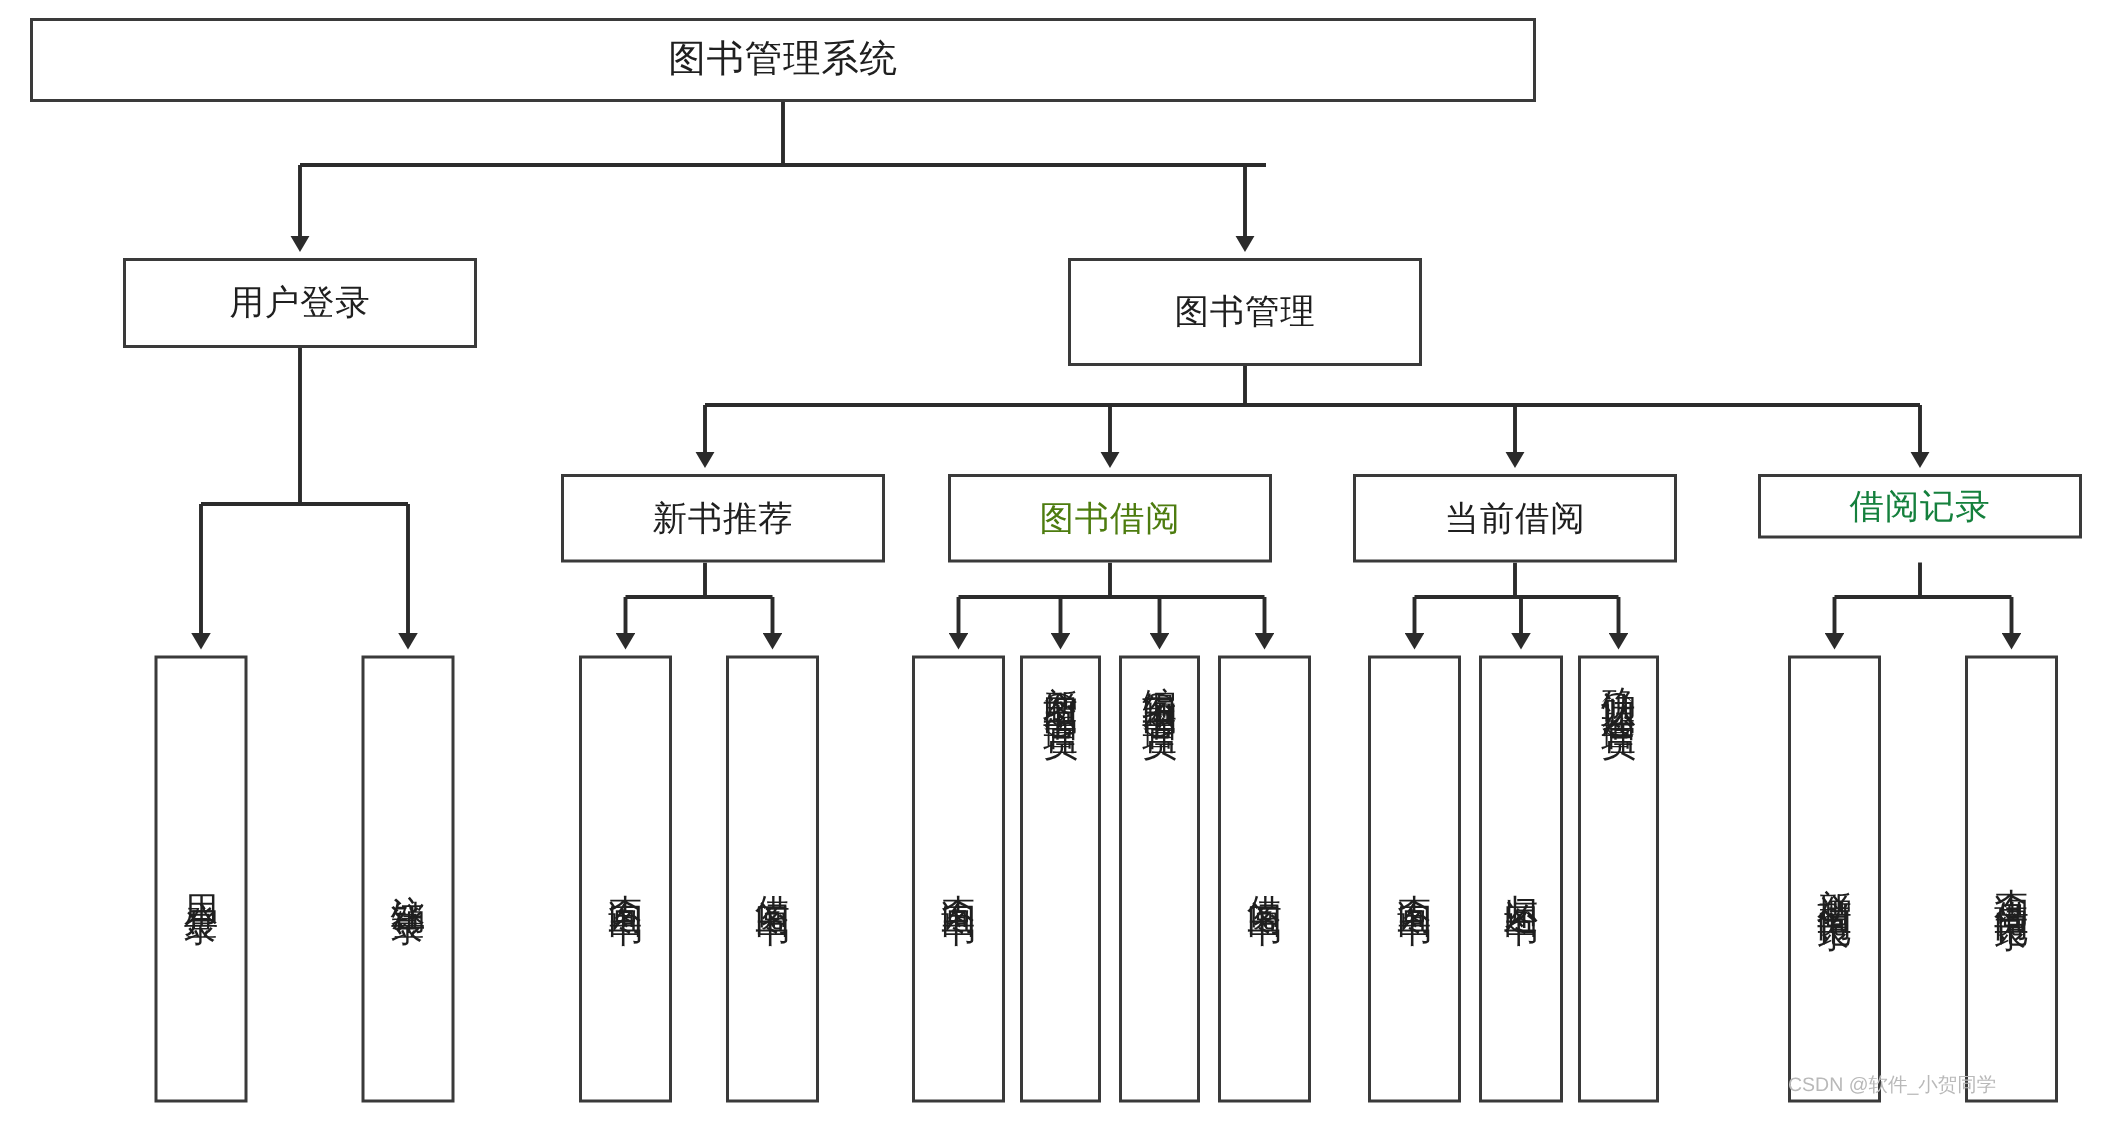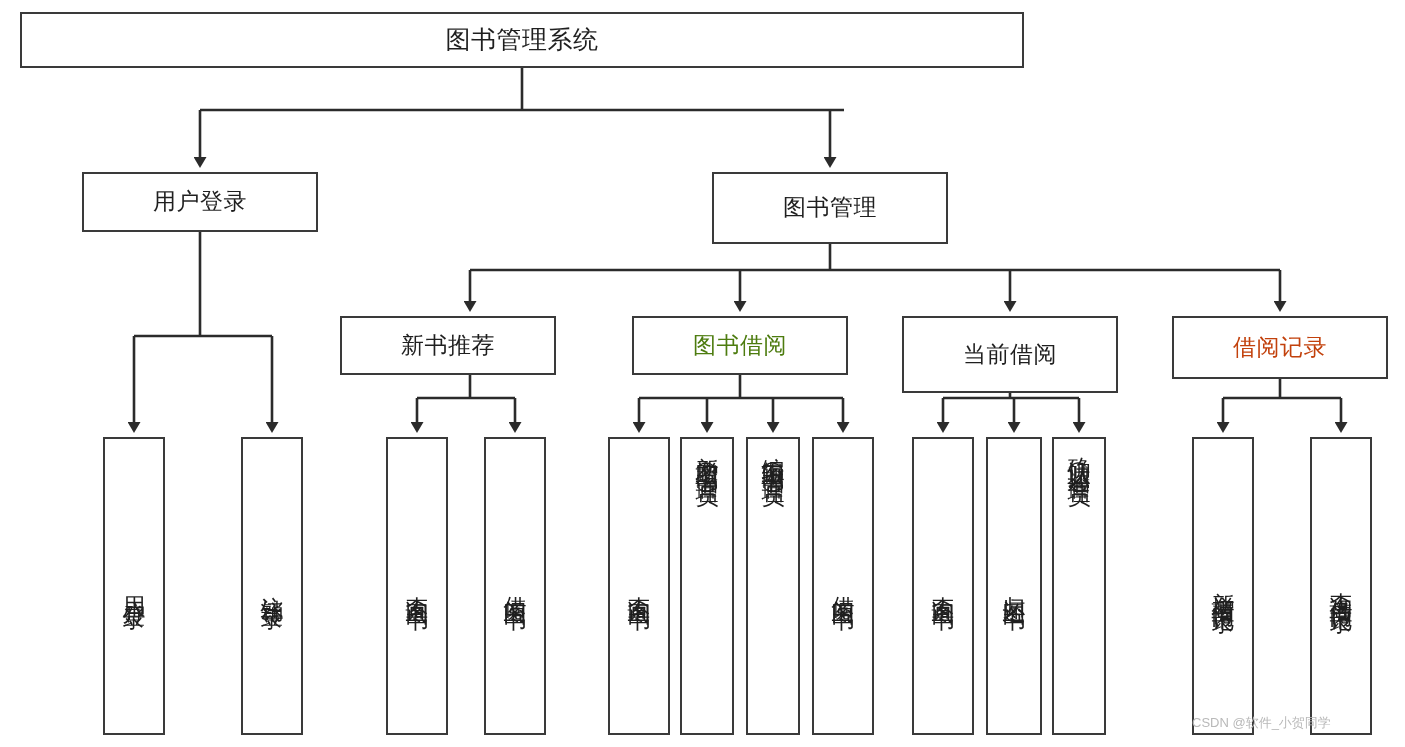--- a/index.html
+++ b/index.html
@@ -136,30 +136,30 @@
     <span class="lbl">图书管理系统</span>
   </div>
 
   <div class="node branch" id="node-l1-0" style="left: 82px; top: 172px; width: 236px; height: 60px; border-color: rgb(58, 58, 58); color: rgb(31, 31, 31);">
     <span class="lbl">用户登录</span>
   </div>
   <div class="node branch" id="node-l1-1" style="left: 712px; top: 172px; width: 236px; height: 72px; border-color: rgb(58, 58, 58); color: rgb(31, 31, 31);">
     <span class="lbl">图书管理</span>
   </div>
 
-  <div class="node branch" id="node-l2-0" style="left: 340px; top: 316px; width: 216px; height: 59px; border-color: rgb(58, 58, 58); color: rgb(31, 31, 31);">
+  <div class="node branch" id="node-l2-0" style="left: 374px; top: 316px; width: 216px; height: 59px; border-color: rgb(58, 58, 58); color: rgb(31, 31, 31);">
     <span class="lbl">新书推荐</span>
   </div>
   <div class="node branch" id="node-l2-1" style="left: 632px; top: 316px; width: 216px; height: 59px; border-color: rgb(58, 58, 58); color: #4d7c0f;">
     <span class="lbl">图书借阅</span>
   </div>
-  <div class="node branch" id="node-l2-2" style="left: 902px; top: 316px; width: 216px; height: 77px; border-color: rgb(58, 58, 58); color: rgb(31, 31, 31);">
+  <div class="node branch" id="node-l2-2" style="left: 902px; top: 316px; width: 216px; height: 59px; border-color: rgb(58, 58, 58); color: rgb(31, 31, 31);">
     <span class="lbl">当前借阅</span>
   </div>
-  <div class="node branch" id="node-l2-3" style="left: 1172px; top: 316px; width: 216px; height: 63px; border-color: rgb(58, 58, 58); color: #c2410c;">
+  <div class="node branch" id="node-l2-3" style="left: 1172px; top: 316px; width: 216px; height: 43px; border-color: rgb(58, 58, 58); color: #15803d;">
     <span class="lbl">借阅记录</span>
   </div>
 
   <div class="node leaf centred" id="leaf-0" style="left: 103px; top: 437px; width: 62px; height: 298px; border-color: rgb(58, 58, 58); color: rgb(31, 31, 31);">
     <span class="lbl">用户登录</span>
   </div>
   <div class="node leaf centred" id="leaf-1" style="left: 241px; top: 437px; width: 62px; height: 298px; border-color: rgb(58, 58, 58); color: rgb(31, 31, 31);">
     <span class="lbl">注销登录</span>
   </div>
   <div class="node leaf centred" id="leaf-2" style="left: 386px; top: 437px; width: 62px; height: 298px; border-color: rgb(58, 58, 58); color: rgb(31, 31, 31);">

